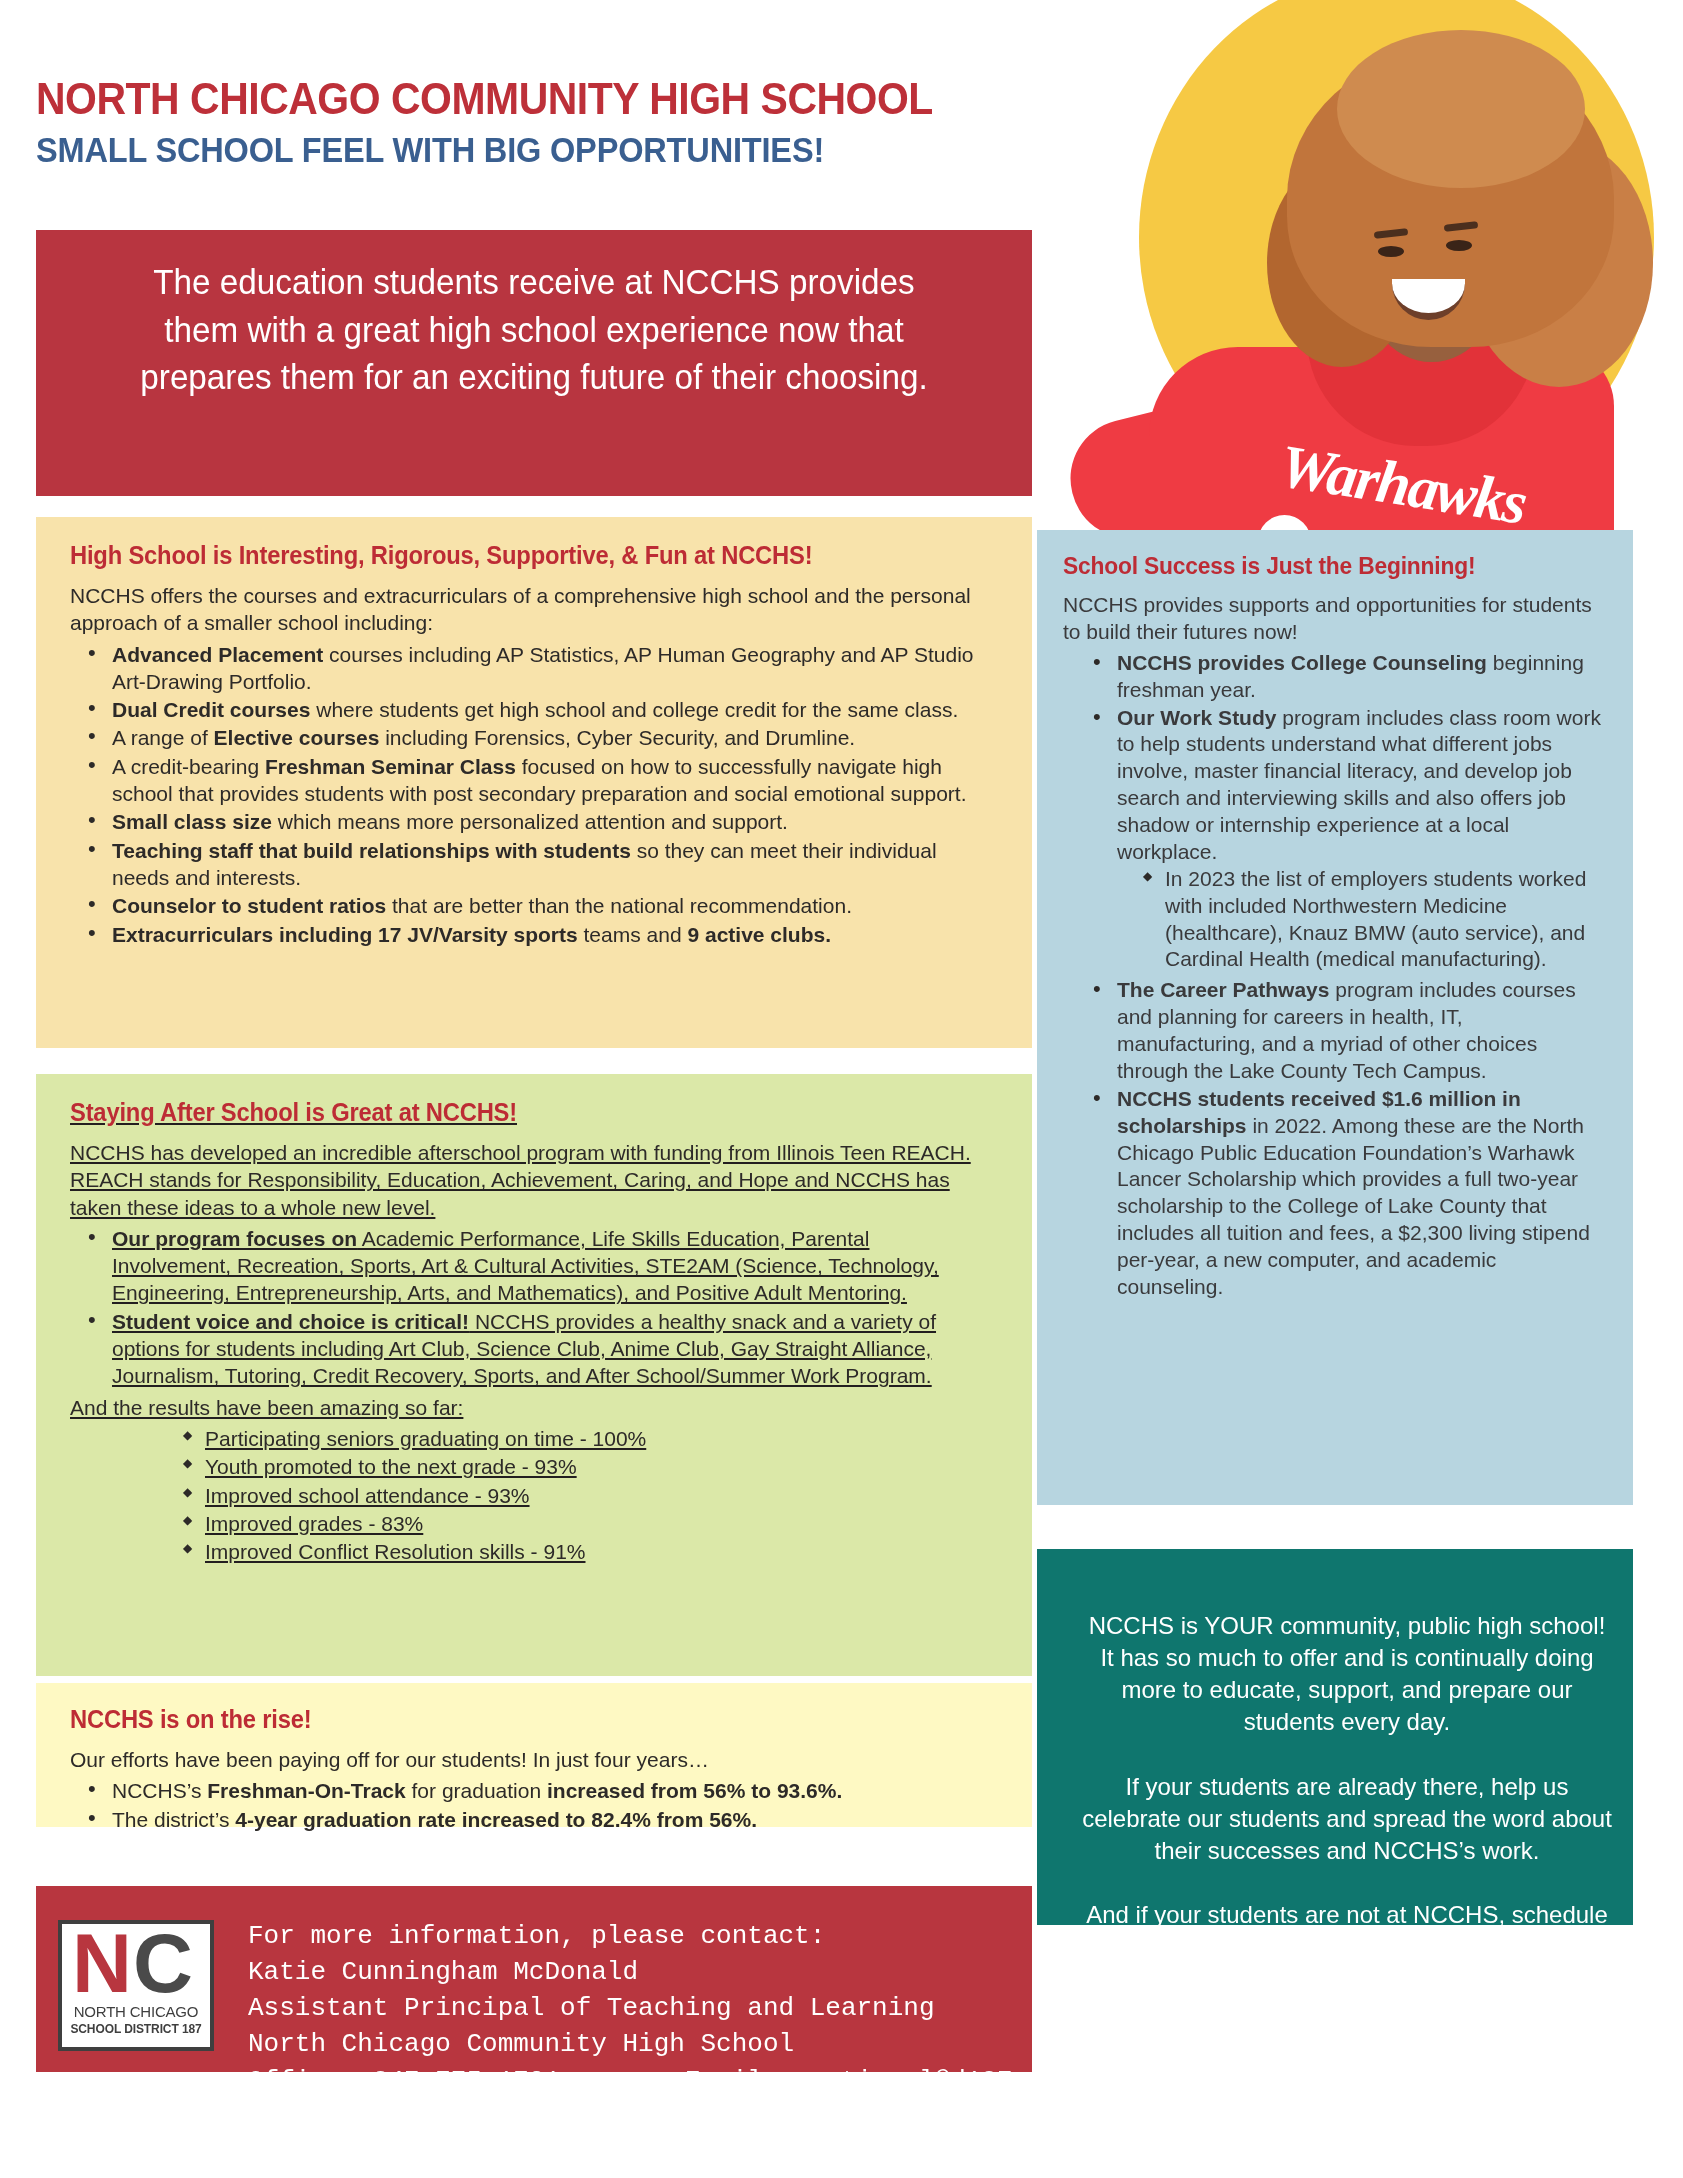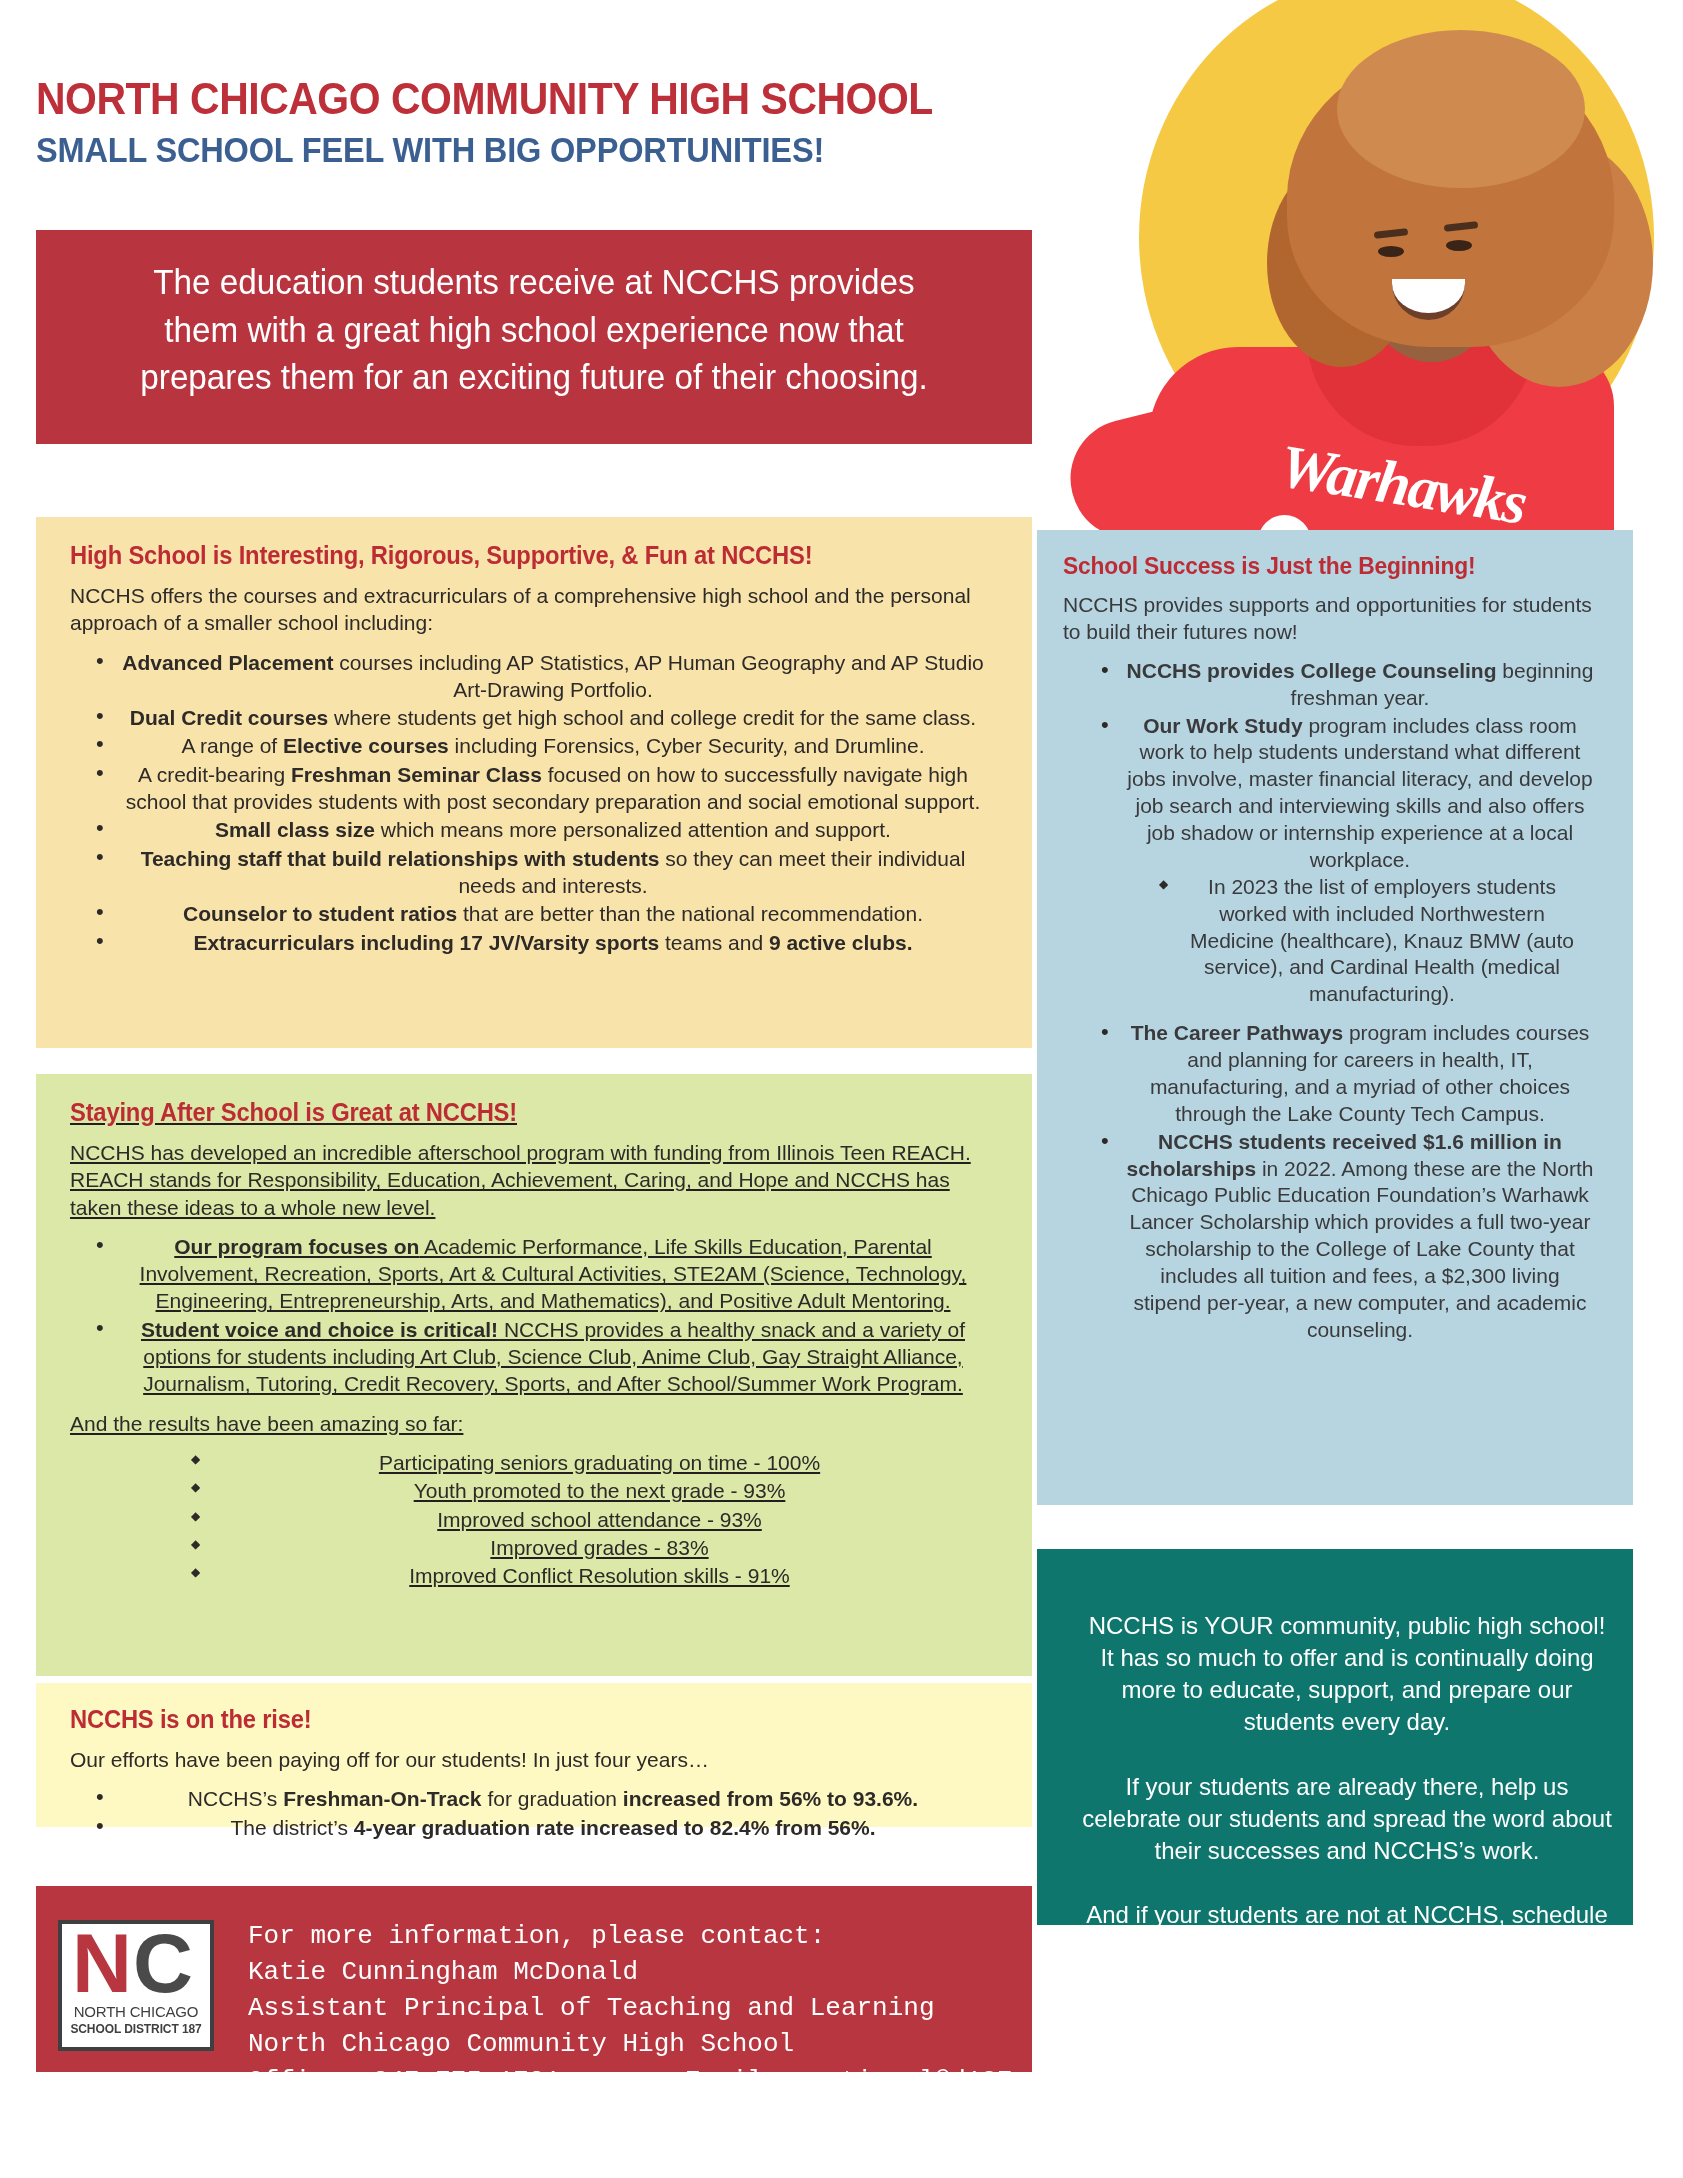--- a/index.html
+++ b/index.html
@@ -36,31 +36,31 @@
   #ball{position:absolute;left:149px;top:495px;width:53px;height:53px;border-radius:50%;background:#fff;}
 
   
   #headline{position:absolute;left:36px;top:77px;}
   #title-main{font-size:44px;font-weight:bold;color:#bd3039;letter-spacing:-0.5px;line-height:1.0;
     font-family:"Liberation Sans Narrow","Liberation Sans",sans-serif;transform:scaleX(0.93);transform-origin:left center;}
   #title-sub{margin-top:11px;font-size:35px;font-weight:bold;color:#3a5f90;letter-spacing:-0.2px;line-height:1.0;
     font-family:"Liberation Sans Narrow","Liberation Sans",sans-serif;transform:scaleX(0.93);transform-origin:left center;}
 
   
-  #hero-quote{position:absolute;left:36px;top:230px;width:996px;height:214px;background:#b83540;}
+  #hero-quote{position:absolute;left:36px;top:230px;width:996px;height:266px;background:#b83540;}
   #hero-quote p{margin:0;padding:28px 57px 0 57px;color:#fff;text-align:center;font-size:35px;line-height:1.36;
     font-family:"Liberation Sans Narrow","Liberation Sans",sans-serif;transform:scaleX(0.95);transform-origin:center top;}
 
   
   .panel{position:absolute;box-sizing:border-box;}
   .panel h2{margin:0 0 12px 0;font-size:24px;color:#bd2c35;font-weight:bold;letter-spacing:-0.2px;
     font-family:"Liberation Sans Narrow","Liberation Sans",sans-serif;transform:scaleX(0.95);transform-origin:left center;}
   .panel p,.panel li{margin:0;font-size:21px;line-height:1.30;color:#2d2a28;}
   .narrowtxt{font-family:"Liberation Sans Narrow","Liberation Sans",sans-serif;}
-  .panel ul{margin:12px;padding:0 0 0 34px;list-style:none;text-align:center;}
+  .panel ul{margin:4px;padding:0 0 0 34px;list-style:none;}
   .panel ul li{position:relative;padding-left:4px;margin-bottom:1px;}
   .panel ul li::before{content:"•";position:absolute;left:-20px;top:-2px;font-size:22px;color:#2d2a28;}
   .panel ul.dia li::before{content:"◆";font-size:12px;left:-18px;top:3px;}
   b{font-weight:bold;}
 
   
   #panel-yellow{left:36px;top:517px;width:996px;height:531px;background:#f8e3ab;padding:24px 34px 0 34px;}
   #panel-yellow h2{font-size:25px;}
   
   #panel-green{left:36px;top:1074px;width:996px;height:602px;background:#dbe8a8;padding:24px 34px 0 34px;text-decoration:underline;}

